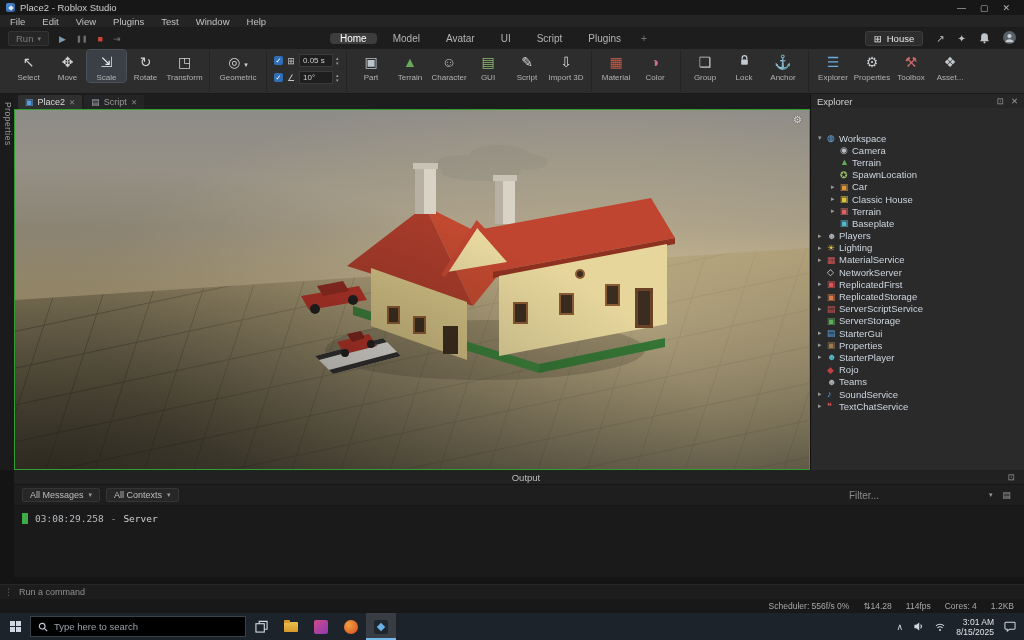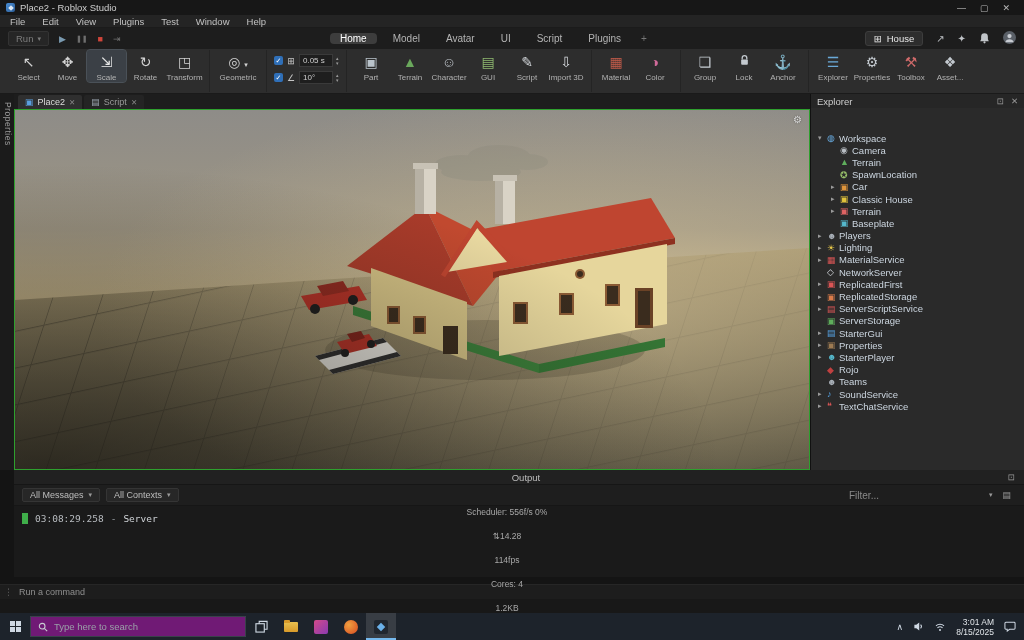--- a/index.html
+++ b/index.html
@@ -87,28 +87,28 @@
   .outright input::placeholder { color:#8a8a8a; }
   .log { display:flex; gap:7px; align-items:center; padding:7px 8px; font-family:"DejaVu Sans Mono",monospace; font-size:9.5px; color:#d0d4d8; }
   .logchip { width:6px; height:11px; background:#3fae4a; }
   .logtime { color:#b8bcc0; }
 
   
   .cmdbar { position:absolute; left:0; top:584px; width:1024px; height:15px; background:#1d1d1d; border-top:1px solid #262626; display:flex; align-items:center; gap:6px; padding:0 4px; }
   .cmdbar .grip { color:#666; font-size:9px; }
   .cmdbar input { flex:1; background:transparent; border:none; outline:none; color:#cfcfcf; font-size:9px; font-family:inherit; }
   .cmdbar input::placeholder { color:#8f8f8f; }
-  .statusbar { position:absolute; left:0; top:599px; width:1024px; height:14px; background:#181818; display:flex; align-items:center; justify-content:flex-end; gap:14px; padding-right:10px; font-size:8.5px; color:#a8a8a8;flex-direction:column; }
+  .statusbar { position:absolute; left:0; top:599px; width:1024px; height:14px; background:#181818; display:flex; align-items:center; justify-content:flex-end; gap:14px; padding-right:10px; font-size:8.5px; color:#a8a8a8; }
 
   
   .taskbar { position:absolute; left:0; top:613px; width:1024px; height:27px; background:#1d232b; display:flex; align-items:center; }
   .startbtn { width:30px; height:27px; display:flex; align-items:center; justify-content:center; }
   .winlogo { width:11px; height:11px; display:grid; grid-template-columns:5px 5px; grid-template-rows:5px 5px; gap:1px; }
   .winlogo i { background:#cfd8e3; }
-  .tbsearch { width:216px; height:21px; background:#701a75; border:1px solid #3a414b; display:flex; align-items:center; gap:6px; padding:0 7px; }
+  .tbsearch { width:216px; height:21px; background:#000000; border:1px solid #3a414b; display:flex; align-items:center; gap:6px; padding:0 7px; }
   .tbsearch input { flex:1; background:transparent; border:none; outline:none; color:#c8ccd2; font-size:9.5px; font-family:inherit; }
   .tbsearch input::placeholder { color:#9aa0a8; }
   .tbic { width:30px; height:27px; display:flex; align-items:center; justify-content:center; }
   .tbic.active { background:rgba(255,255,255,.12); box-shadow:inset 0 -2px 0 #76b9ed; }
   .folder { width:14px; height:10px; background:linear-gradient(#e8c050,#d89a2a); border-radius:1px; position:relative; }
   .folder::before { content:""; position:absolute; left:0; top:-2px; width:6px; height:3px; background:#d89a2a; border-radius:1px 1px 0 0; }
   .sqapp { width:14px; height:14px; border-radius:2px; }
   .pinkapp { background:linear-gradient(135deg,#d24a8a,#8a3ab0); }
   .orangeapp { background:radial-gradient(circle at 35% 35%,#f0a040,#d84a20); border-radius:50%; }
   .studioapp { background:#20262e; position:relative; }

